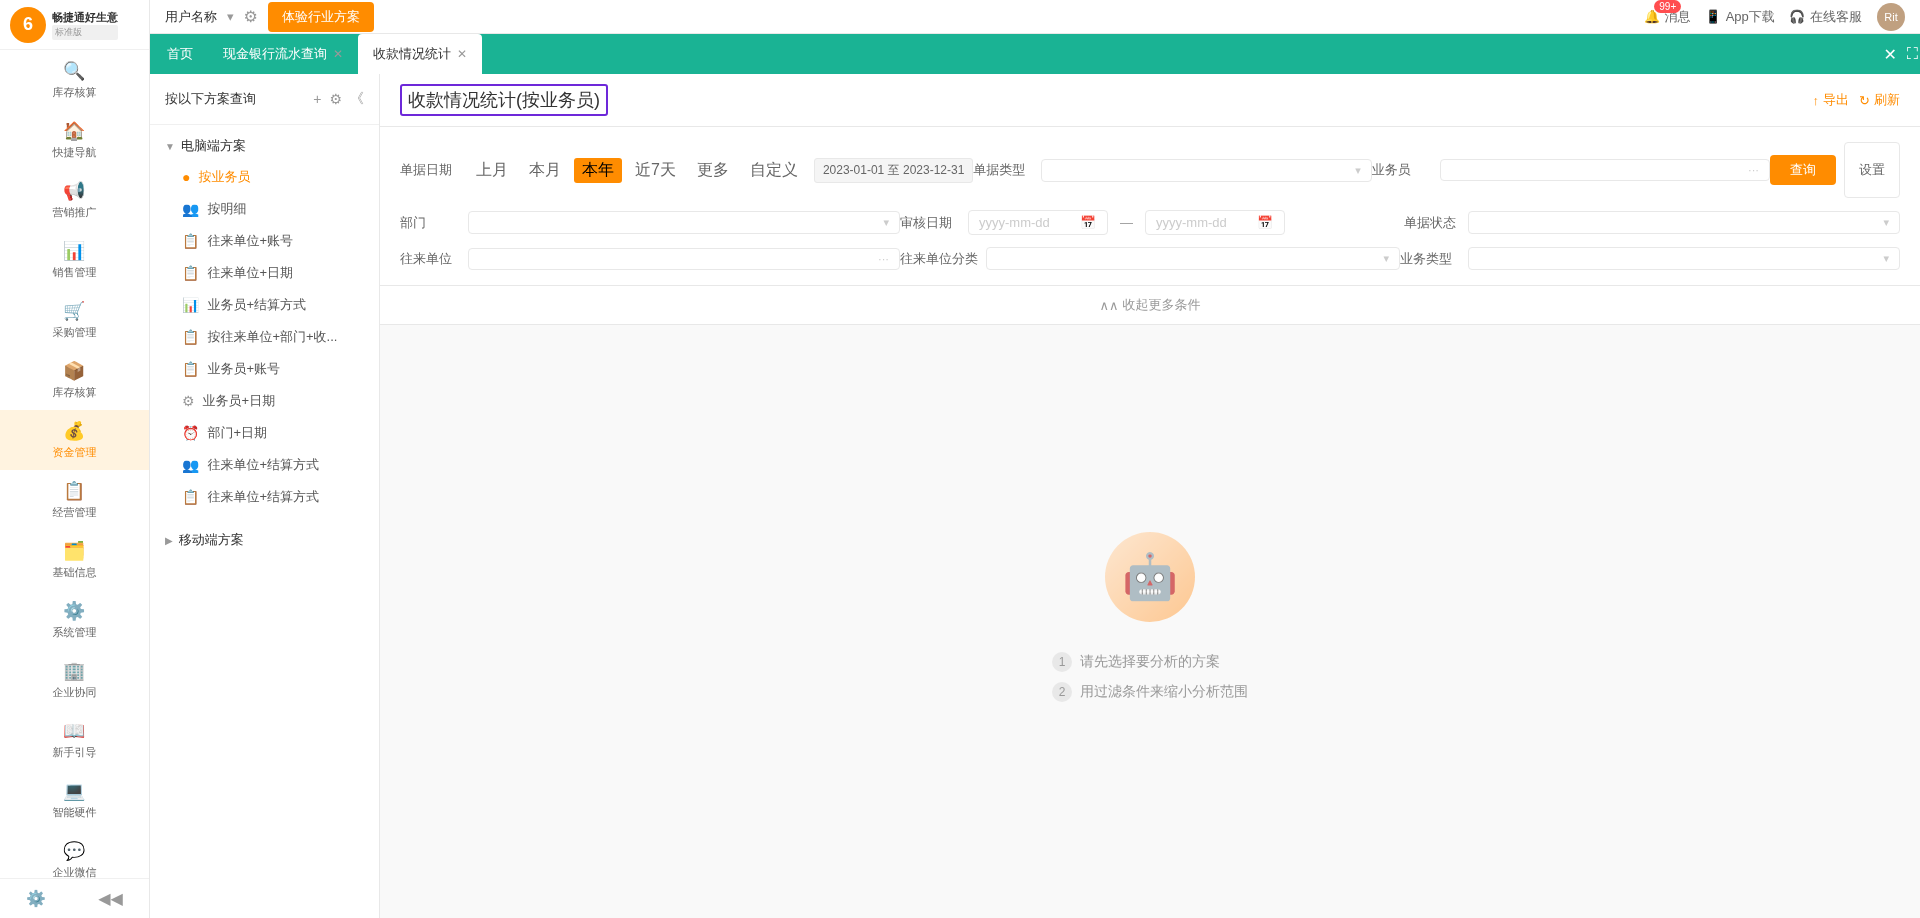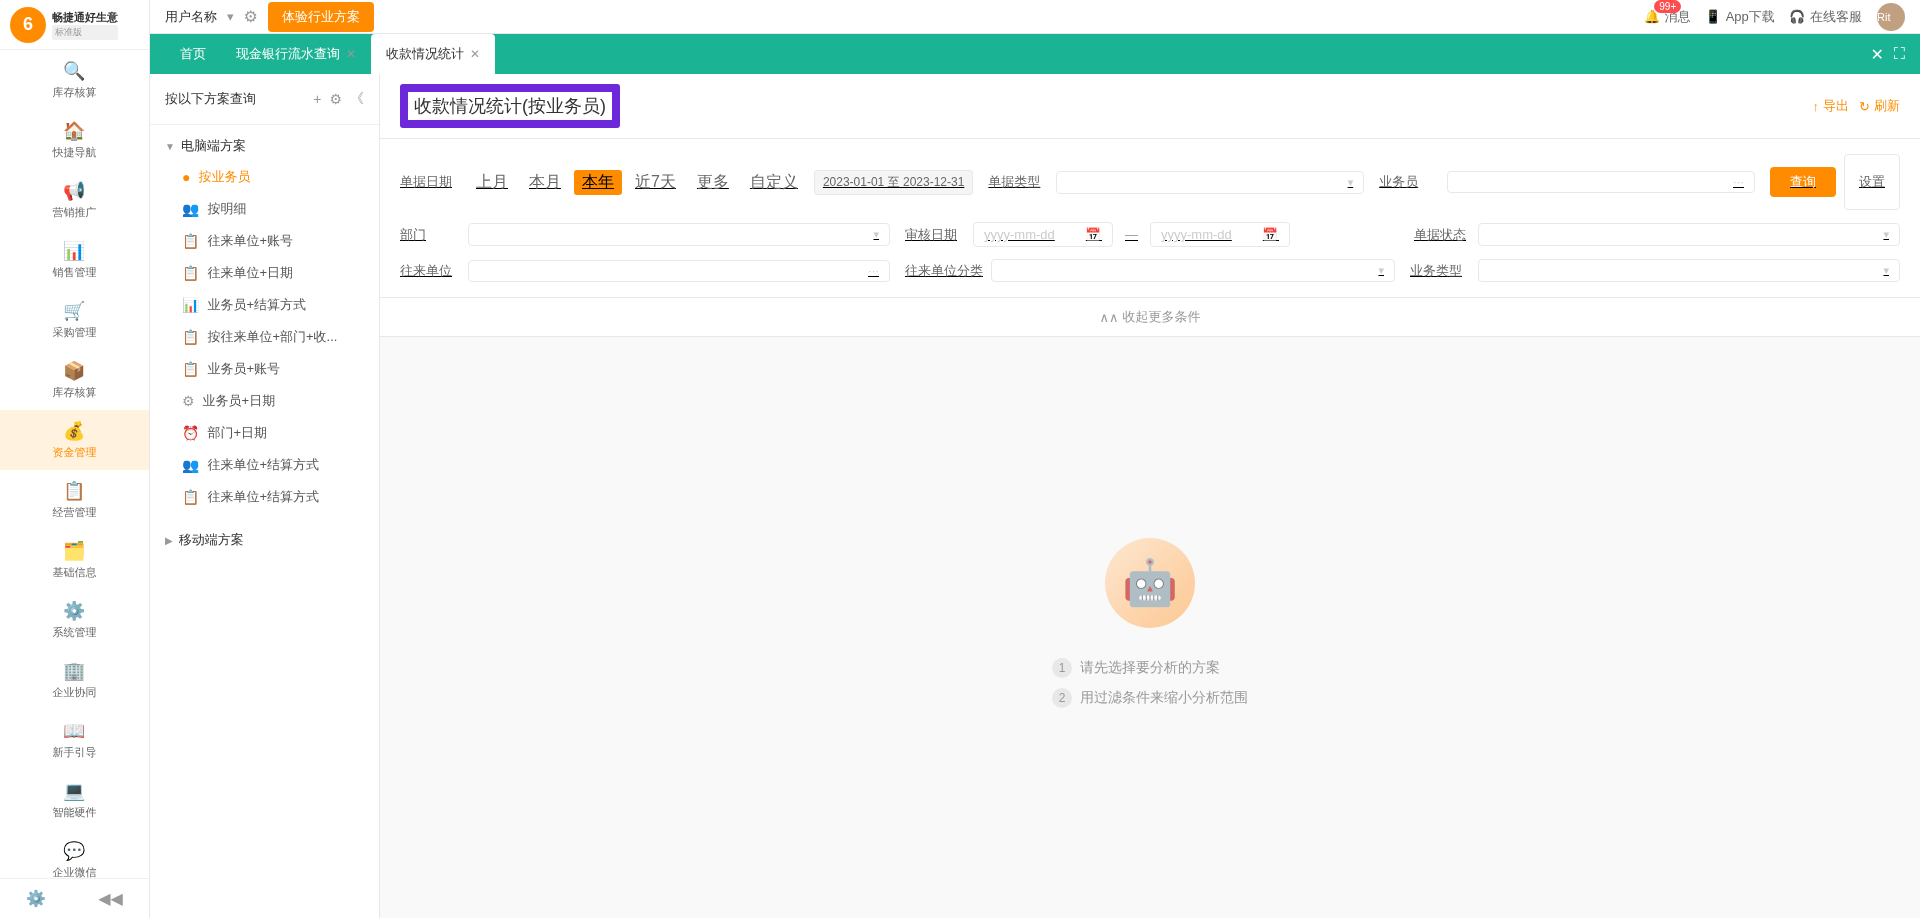--- a/index.html
+++ b/index.html
@@ -28,21 +28,21 @@
     .topbar-dropdown { color: #999; cursor: pointer; }
     .topbar-gear { color: #999; cursor: pointer; font-size: 16px; }
     .topbar-cta { background: #ff8c00; color: #fff; border: none; border-radius: 4px; padding: 6px 14px; cursor: pointer; font-size: 13px; }
     .topbar-right { display: flex; align-items: center; gap: 15px; color: #666; font-size: 13px; }
     .topbar-msg { display: flex; align-items: center; gap: 4px; cursor: pointer; position: relative; }
     .badge { background: #ff4d4f; color: #fff; border-radius: 10px; font-size: 10px; padding: 1px 5px; position: absolute; top: -8px; left: 10px; }
     .topbar-right-item { display: flex; align-items: center; gap: 4px; cursor: pointer; }
     .topbar-avatar { width: 28px; height: 28px; background: #ddd; border-radius: 50%; }
 
     
-    .tabbar { height: 40px; background: #1ab394; display: flex; align-items: center; padding: 0 15px; gap: 0; }
+    .tabbar { height: 40px; background: #1ab394; display: flex; align-items: center; padding: 0 2px; gap: 0; }
     .tab { height: 40px; display: flex; align-items: center; padding: 0 15px; color: #fff; cursor: pointer; font-size: 13px; gap: 6px; }
     .tab.active { background: #fff; color: #333; border-radius: 4px 4px 0 0; }
     .tab-close { font-size: 12px; color: #999; cursor: pointer; }
     .tab-home { color: #fff; }
     .tabbar-actions { margin-left: auto; display: flex; gap: 10px; }
     .tabbar-action-btn { color: #fff; cursor: pointer; font-size: 16px; background: none; border: none; }
 
     
     .content { flex: 1; display: flex; overflow: hidden; }
 
@@ -64,21 +64,21 @@
     .right-content { flex: 1; display: flex; flex-direction: column; overflow: hidden; }
 
     
     .page-header { background: #fff; padding: 10px 20px; display: flex; align-items: center; justify-content: space-between; border-bottom: 1px solid #e8e8e8; }
     .page-title { font-size: 18px; color: #333; font-weight: 500; border: 2px solid #ff4d4f; padding: 3px 8px; border-radius: 3px; }
     .page-header-actions { display: flex; gap: 10px; }
     .page-header-btn { display: flex; align-items: center; gap: 4px; color: #ff8c00; cursor: pointer; font-size: 13px; background: none; border: none; }
 
     
     .filter-area { background: #fff; padding: 15px 20px; border-bottom: 1px solid #e8e8e8; }
-    .filter-row { display: flex; align-items: center; gap: 15px; margin-bottom: 12px; flex-wrap: wrap; text-decoration: underline; }
+    .filter-row { display: flex; align-items: center; margin-bottom: 12px; flex-wrap: wrap; }
     .filter-row:last-child { margin-bottom: 0; }
     .filter-item { display: flex; align-items: center; gap: 8px; }
     .filter-label { color: #666; font-size: 13px; white-space: nowrap; min-width: 60px; }
     .date-tabs { display: flex; gap: 5px; }
     .date-tab { padding: 2px 8px; font-size: 16px; color: #666; cursor: pointer; border-radius: 3px; }
     .date-tab.active { background: #ff8c00; color: #000000; border-radius: 3px; }
     .date-range { color: #666; font-size: 12px; background: #f5f5f5; padding: 3px 8px; border-radius: 3px; border: 1px solid #e8e8e8; }
     .filter-select { display: flex; align-items: center; border: 1px solid #e8e8e8; border-radius: 4px; padding: 4px 10px; cursor: pointer; min-width: 200px; background: #fff; justify-content: space-between; }
     .filter-select-text { color: #ccc; font-size: 13px; }
     .filter-select-arrow { color: #ccc; font-size: 11px; }
@@ -92,21 +92,21 @@
     .collapse-bar { display: flex; align-items: center; justify-content: center; padding: 10px; color: #999; cursor: pointer; font-size: 13px; gap: 4px; background: #fff; border-bottom: 1px solid #e8e8e8; }
 
     
     .empty-state { flex: 1; display: flex; flex-direction: column; align-items: center; justify-content: center; background: #fff; padding: 40px; }
     .empty-robot { width: 80px; height: 80px; background: linear-gradient(135deg, #ffd8b3, #ffb366); border-radius: 50%; display: flex; align-items: center; justify-content: center; font-size: 40px; opacity: 0.7; }
     .empty-tips { color: #999; font-size: 14px; }
     .empty-tip { display: flex; align-items: center; gap: 8px; margin-bottom: 10px; }
     .tip-num { width: 20px; height: 20px; background: #e8e8e8; border-radius: 50%; display: flex; align-items: center; justify-content: center; font-size: 12px; color: #999; flex-shrink: 0; }
 
     
-    .title-highlight-box { border: 8px solid #6d28d9; display: inline-block; padding: 2px 6px; border-radius: 3px; }
+    .title-highlight-box { border: 2px solid #6d28d9; display: inline-block; padding: 2px 6px; border-radius: 3px; }
   </style>
 </head>
 <body>
 
 <div class="sidebar">
   <div class="sidebar-logo">
     <div class="logo-icon">6</div>
     <div>
       <div style="font-size:11px;color:#333;font-weight:bold;">畅捷通好生意</div>
       <div class="logo-badge">标准版</div>
@@ -193,21 +193,21 @@
         <span class="badge">99+</span>
       </div>
       <div class="topbar-right-item">
         <span>📱</span>
         <span>App下载</span>
       </div>
       <div class="topbar-right-item">
         <span>🎧</span>
         <span>在线客服</span>
       </div>
-      <div class="topbar-avatar" style="display:flex;align-items:center;justify-content:flex-start;background:#c0a080;color:#fff;font-size:11px;border-radius:50%;width:28px;height:28px;">
+      <div class="topbar-avatar" style="display:flex;align-items:center;justify-content:center;background:#c0a080;color:#fff;font-size:11px;border-radius:50%;width:28px;height:28px;">
         <span>Rit</span>
       </div>
     </div>
   </div>
 
   <div class="tabbar">
     <div class="tab tab-home">
       <span>首页</span>
     </div>
     <div class="tab">

